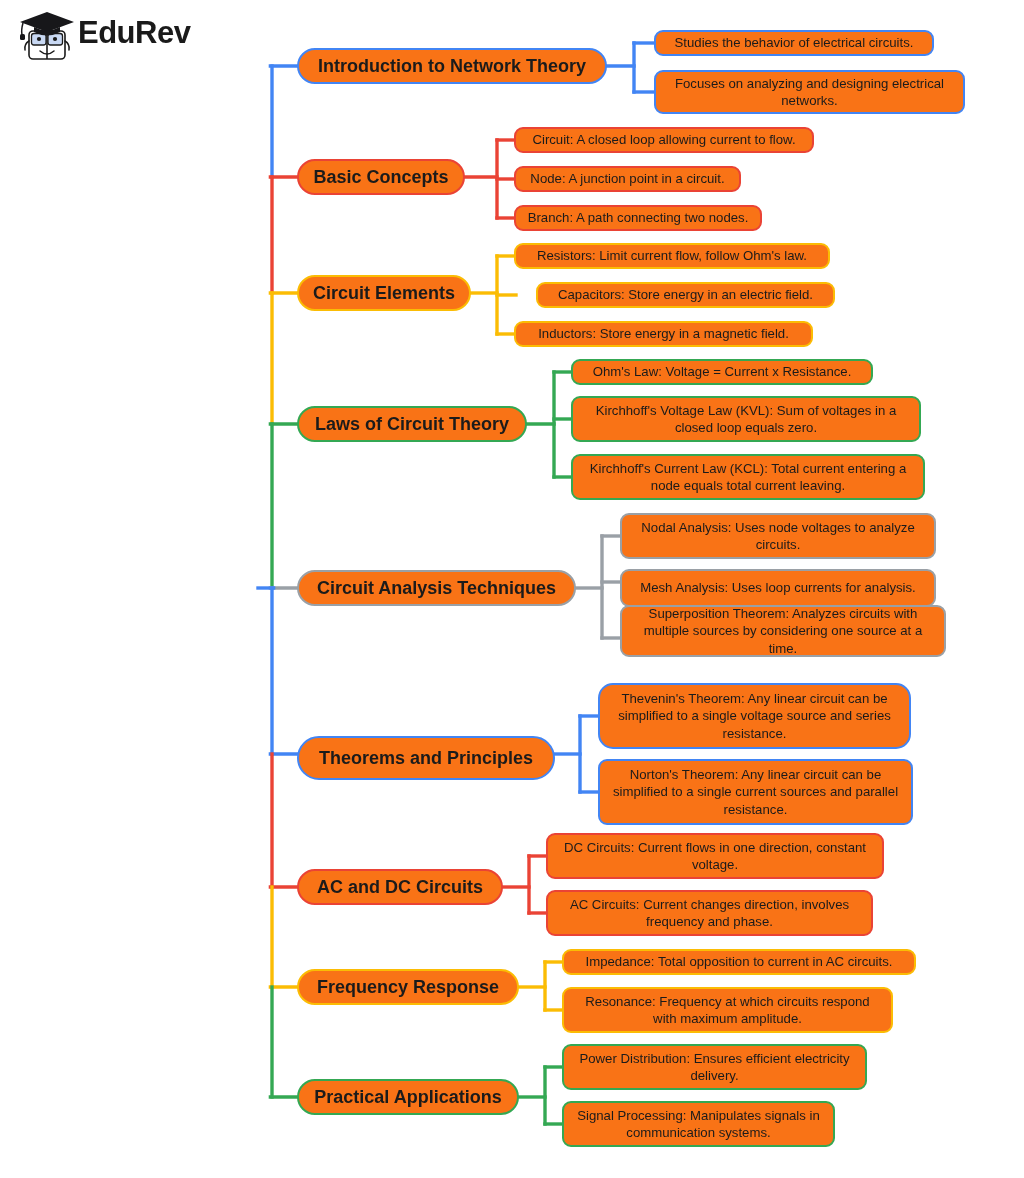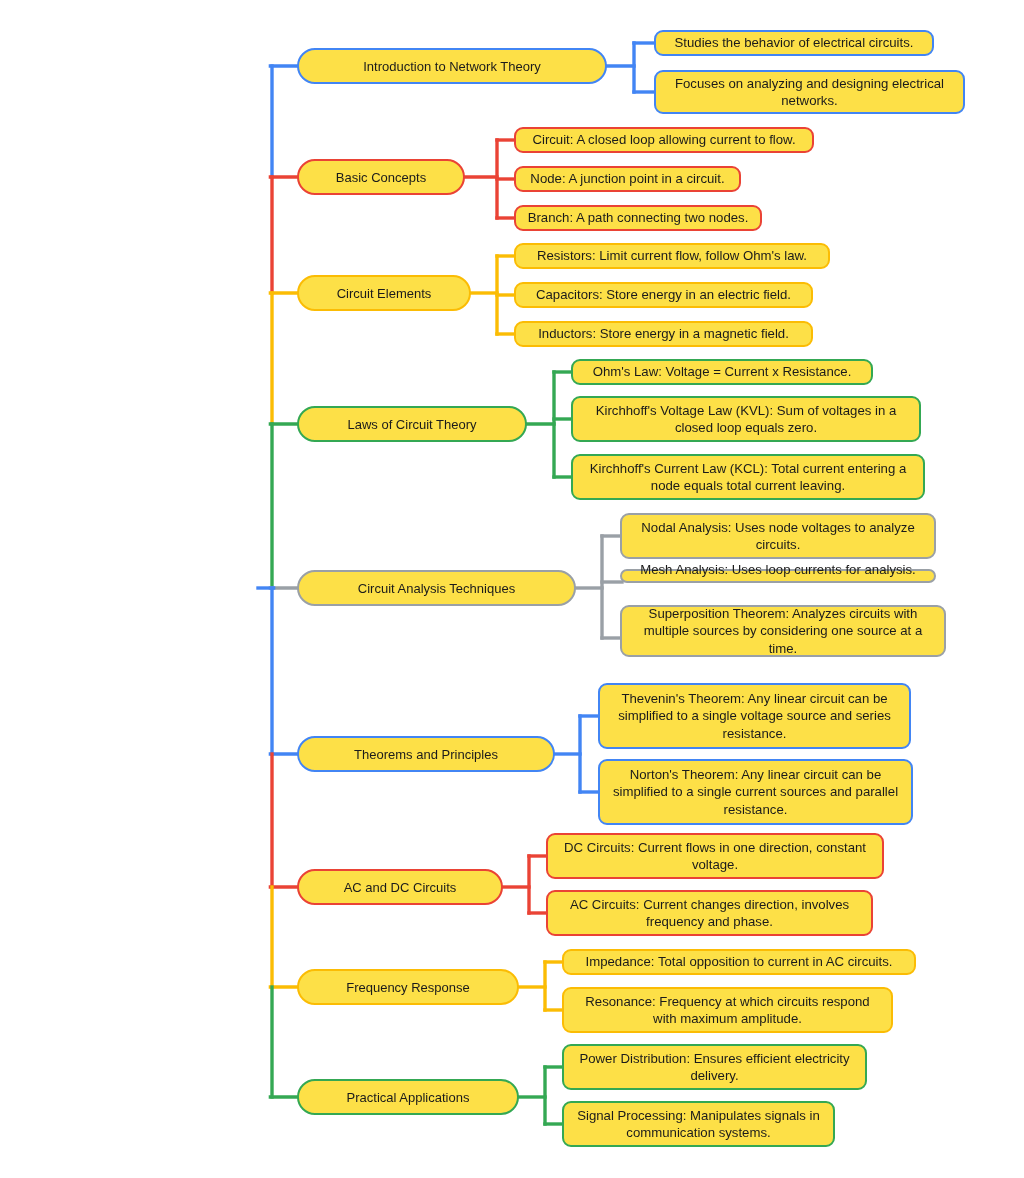--- a/index.html
+++ b/index.html
@@ -20,40 +20,41 @@
     position:absolute;left:62px;top:9px;
     font-size:31px;font-weight:bold;color:#1a1a1a;
     letter-spacing:-0.5px;white-space:nowrap;
     font-family:"Liberation Sans", sans-serif;
   }
 
   
   .node{
     position:absolute;
     box-sizing:border-box;
-    background:#fde047;
+    background:#f97316;
     display:flex;align-items:center;justify-content:center;
     text-align:center;
     color:#1b1b1b;
   }
   .root-node{
     position:absolute;box-sizing:border-box;
     background:#000000;color:#ffffff;
     border-radius:22px;
     display:flex;align-items:center;justify-content:center;
     font-size:21px;font-weight:bold;
     letter-spacing:0.2px;
     white-space:nowrap;
   }
   .lvl1{
     border-width:2.5px;border-style:solid;
     border-radius:999px;
-    font-size:13px;
+    font-size:18px;
     padding:0 12px;
     white-space:nowrap;
+    font-weight:bold;
   }
   .leaf{
     border-width:2.5px;border-style:solid;
     border-radius:9px;
     font-size:13.2px;
     line-height:1.32;
     padding:3px 9px;
   }
 </style>
 </head>
@@ -116,20 +117,46 @@
       <path d="M517 987 L545 987" stroke="#fbbc04" stroke-width="3.4" fill="none" stroke-linecap="square"></path>
       <path d="M545 962 L545 1010" stroke="#fbbc04" stroke-width="3.4" fill="none" stroke-linecap="square"></path>
       <path d="M545 962 L564 962" stroke="#fbbc04" stroke-width="3.4" fill="none" stroke-linecap="square"></path>
       <path d="M545 1010 L564 1010" stroke="#fbbc04" stroke-width="3.4" fill="none" stroke-linecap="square"></path>
       <path d="M517 1097 L545 1097" stroke="#34a853" stroke-width="3.4" fill="none" stroke-linecap="square"></path>
       <path d="M545 1067 L545 1124" stroke="#34a853" stroke-width="3.4" fill="none" stroke-linecap="square"></path>
       <path d="M545 1067 L564 1067" stroke="#34a853" stroke-width="3.4" fill="none" stroke-linecap="square"></path>
       <path d="M545 1124 L564 1124" stroke="#34a853" stroke-width="3.4" fill="none" stroke-linecap="square"></path>
     </svg>
 
+  <div id="logo">
+    <svg id="logo-mark" viewBox="0 0 62 58">
+
+      <rect x="13" y="23" width="36" height="28" rx="4" fill="#ffffff" stroke="#1b1b1b" stroke-width="1.6"></rect>
+
+      <rect x="15.5" y="25.5" width="14.5" height="11.5" rx="2.5" fill="#c8d8f3" stroke="#1b1b1b" stroke-width="1.3"></rect>
+      <rect x="32" y="25.5" width="14.5" height="11.5" rx="2.5" fill="#c8d8f3" stroke="#1b1b1b" stroke-width="1.3"></rect>
+
+      <circle cx="23" cy="31" r="2.1" fill="#1b1b1b"></circle>
+      <circle cx="39" cy="31" r="2.1" fill="#1b1b1b"></circle>
+
+      <line x1="31" y1="23" x2="31" y2="51" stroke="#1b1b1b" stroke-width="1.6"></line>
+
+      <path d="M24 43 q7 6 14 0" fill="none" stroke="#1b1b1b" stroke-width="1.5" stroke-linecap="round"></path>
+
+      <path d="M13 33 q-5 3 -4 9" fill="none" stroke="#1b1b1b" stroke-width="1.5" stroke-linecap="round"></path>
+      <path d="M49 33 q5 3 4 9" fill="none" stroke="#1b1b1b" stroke-width="1.5" stroke-linecap="round"></path>
+
+      <path d="M31 4 L58 14 L31 24 L4 14 Z" fill="#17171a"></path>
+      <path d="M18 19 q13 7 26 0 l0 5 q-13 7 -26 0 Z" fill="#17171a"></path>
+
+      <path d="M7 15 q-2 7 -1 12" fill="none" stroke="#17171a" stroke-width="1.5"></path>
+      <rect x="4" y="26" width="5" height="6" rx="1.6" fill="#17171a"></rect>
+    </svg>
+    <div id="logo-text">EduRev</div>
+  </div>
 
 
   <div id="nodes">
       <div class="node lvl1" style="left: 297px; top: 48px; width: 310px; height: 36px; border-color: rgb(66, 133, 244);">
         <span>Introduction to Network Theory</span>
       </div>
       <div class="node leaf" style="left: 654px; top: 30px; width: 280px; height: 26px; border-color: rgb(66, 133, 244);">
         <span>Studies the behavior of electrical circuits.</span>
       </div>
       <div class="node leaf" style="left: 654px; top: 70px; width: 311px; height: 44px; border-color: rgb(66, 133, 244);">
@@ -146,21 +173,21 @@
       </div>
       <div class="node leaf" style="left: 514px; top: 205px; width: 248px; height: 26px; border-color: rgb(234, 67, 53);">
         <span>Branch: A path connecting two nodes.</span>
       </div>
       <div class="node lvl1" style="left: 297px; top: 275px; width: 174px; height: 36px; border-color: rgb(251, 188, 4);">
         <span>Circuit Elements</span>
       </div>
       <div class="node leaf" style="left: 514px; top: 243px; width: 316px; height: 26px; border-color: rgb(251, 188, 4);">
         <span>Resistors: Limit current flow, follow Ohm's law.</span>
       </div>
-      <div class="node leaf" style="left: 514px; top: 282px; width: 299px; height: 26px; border-color: rgb(251, 188, 4);">
+      <div class="node leaf" style="left: 536px; top: 282px; width: 299px; height: 26px; border-color: rgb(251, 188, 4);">
         <span>Capacitors: Store energy in an electric field.</span>
       </div>
       <div class="node leaf" style="left: 514px; top: 321px; width: 299px; height: 26px; border-color: rgb(251, 188, 4);">
         <span>Inductors: Store energy in a magnetic field.</span>
       </div>
       <div class="node lvl1" style="left: 297px; top: 406px; width: 230px; height: 36px; border-color: rgb(52, 168, 83); text-align: right;">
         <span>Laws of Circuit Theory</span>
       </div>
       <div class="node leaf" style="left: 571px; top: 359px; width: 302px; height: 26px; border-color: rgb(52, 168, 83);">
         <span>Ohm's Law: Voltage = Current x Resistance.</span>
@@ -170,30 +197,30 @@
       </div>
       <div class="node leaf" style="left: 571px; top: 454px; width: 354px; height: 46px; border-color: rgb(52, 168, 83);">
         <span>Kirchhoff's Current Law (KCL): Total current entering a node equals total current leaving.</span>
       </div>
       <div class="node lvl1" style="left: 297px; top: 570px; width: 279px; height: 36px; border-color: rgb(154, 160, 166);">
         <span>Circuit Analysis Techniques</span>
       </div>
       <div class="node leaf" style="left: 620px; top: 513px; width: 316px; height: 46px; border-color: rgb(154, 160, 166);">
         <span>Nodal Analysis: Uses node voltages to analyze circuits.</span>
       </div>
-      <div class="node leaf" style="left: 620px; top: 569px; width: 316px; height: 14px; border-color: rgb(154, 160, 166); align-items: flex-end;">
+      <div class="node leaf" style="left: 620px; top: 569px; width: 316px; height: 38px; border-color: rgb(154, 160, 166);">
         <span>Mesh Analysis: Uses loop currents for analysis.</span>
       </div>
       <div class="node leaf" style="left: 620px; top: 605px; width: 326px; height: 52px; border-color: rgb(154, 160, 166);">
         <span>Superposition Theorem: Analyzes circuits with multiple sources by considering one source at a time.</span>
       </div>
-      <div class="node lvl1" style="left: 297px; top: 736px; width: 258px; height: 36px; border-color: rgb(66, 133, 244);">
+      <div class="node lvl1" style="left: 297px; top: 736px; width: 258px; height: 44px; border-color: rgb(66, 133, 244);">
         <span>Theorems and Principles</span>
       </div>
-      <div class="node leaf" style="left: 598px; top: 683px; width: 313px; height: 66px; border-color: rgb(66, 133, 244);">
+      <div class="node leaf" style="left: 598px; top: 683px; width: 313px; height: 66px; border-color: rgb(66, 133, 244); border-radius: 15px;">
         <span>Thevenin's Theorem: Any linear circuit can be simplified to a single voltage source and series resistance.</span>
       </div>
       <div class="node leaf" style="left: 598px; top: 759px; width: 315px; height: 66px; border-color: rgb(66, 133, 244);">
         <span>Norton's Theorem: Any linear circuit can be simplified to a single current sources and parallel resistance.</span>
       </div>
       <div class="node lvl1" style="left: 297px; top: 869px; width: 206px; height: 36px; border-color: rgb(234, 67, 53);">
         <span>AC and DC Circuits</span>
       </div>
       <div class="node leaf" style="left: 546px; top: 833px; width: 338px; height: 46px; border-color: rgb(234, 67, 53);">
         <span>DC Circuits: Current flows in one direction, constant voltage.</span>

